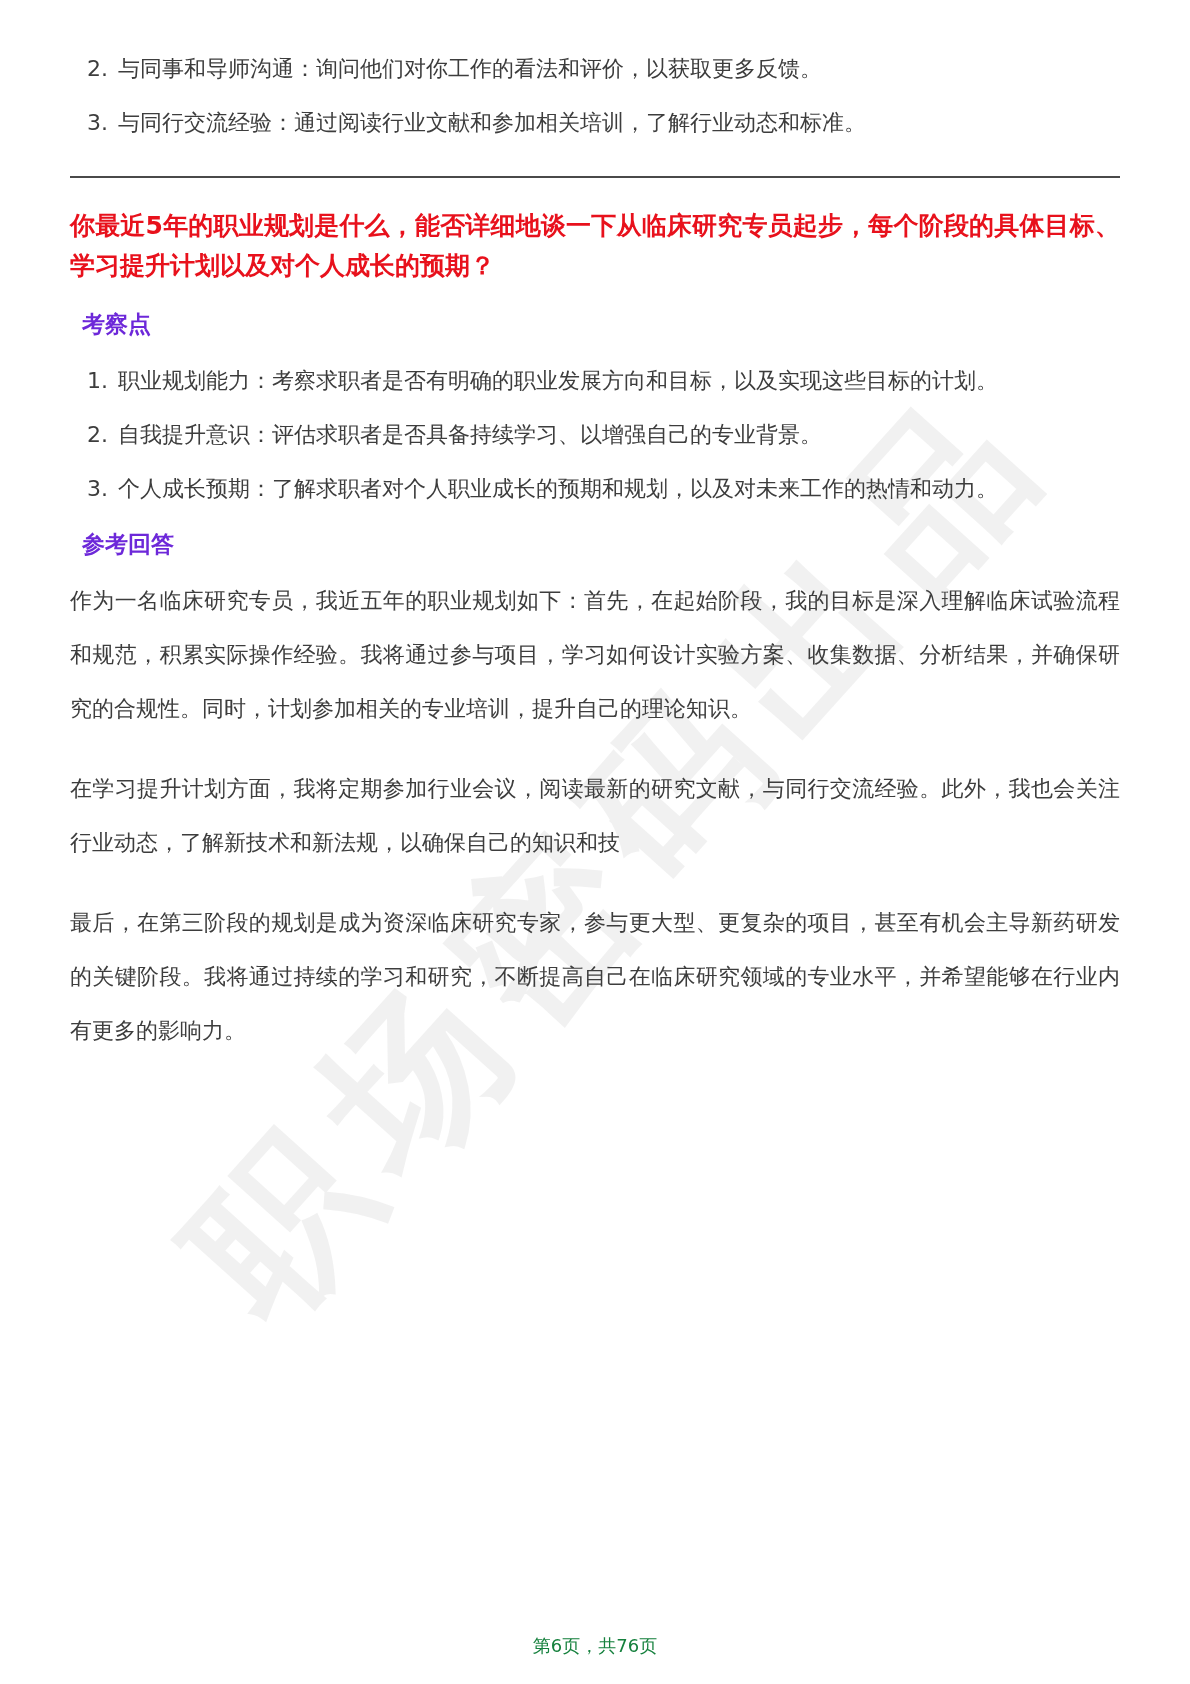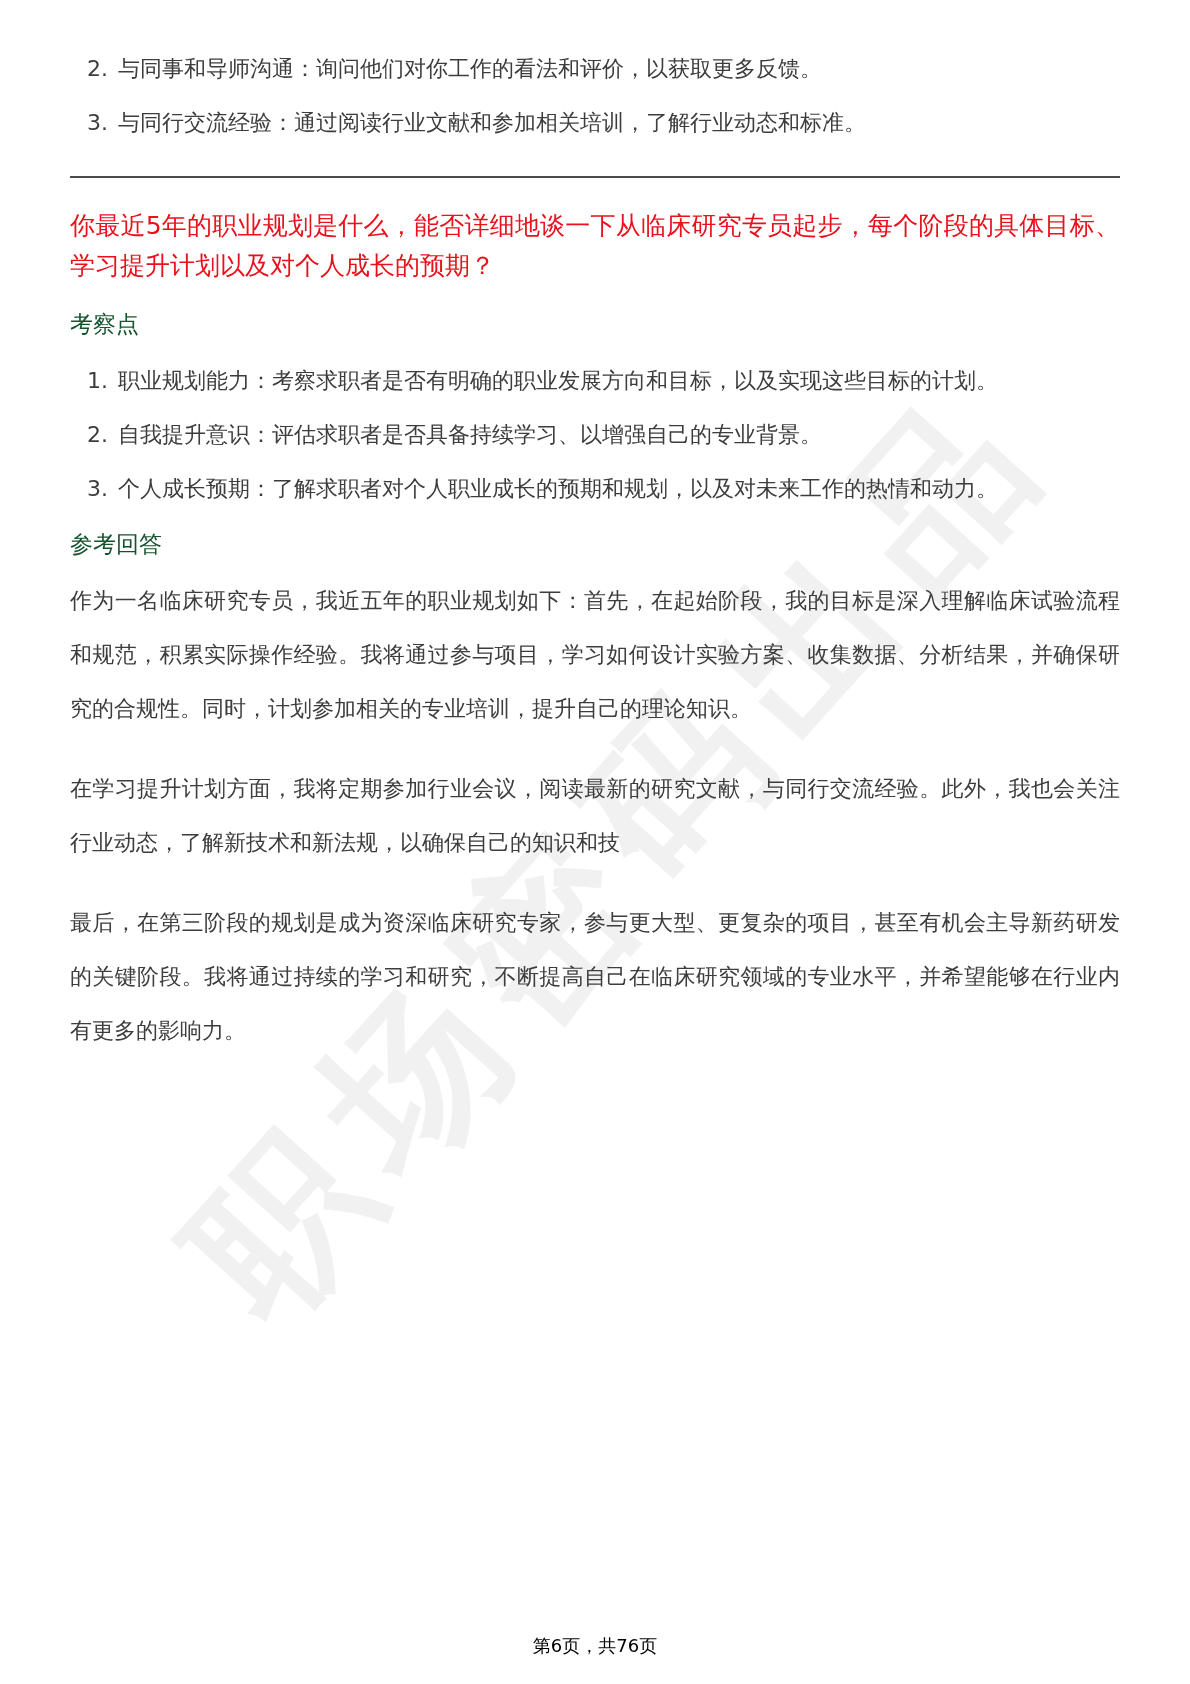--- a/index.html
+++ b/index.html
@@ -48,49 +48,49 @@
     margin-left: 12px;
   }
   .num-item .item-text { flex: 1; }
   .divider {
     border: none;
     border-top: 2px solid #4a4a4a;
     margin: 26px 0 28px 0;
   }
   .question {
     color: #e8111c;
-    font-weight: normal;
+    font-weight: bold;
     font-size: 25px;
     line-height: 1.62;
     margin: 12px 0 22px 0;
     text-align: justify;
   }
   .red-heading {
-    color: #14532d;
-    font-weight: normal;
+    color: #6d28d9;
+    font-weight: bold;
     font-size: 23px;
-    margin: 6px 0 14px 0;
+    margin: 6px 0 14px 12px;
   }
   .answer-para {
     font-size: 22px;
     line-height: 2.45;
     text-align: justify;
     margin: 0 0 26px 0;
     font-family: Liberation Serif, serif;
   }
   .list-block { margin-bottom: 14px; }
   .footer {
     position: absolute;
     z-index: 2;
     bottom: 26px;
     left: 0;
     width: 100%;
     text-align: center;
     font-size: 18px;
-    color: #000000;
+    color: #15803d;
   }
 </style>
 </head>
 <body>
 
 <div class="page">
 
   <div class="watermark">职场密码出品</div>
 
   <div class="content">

